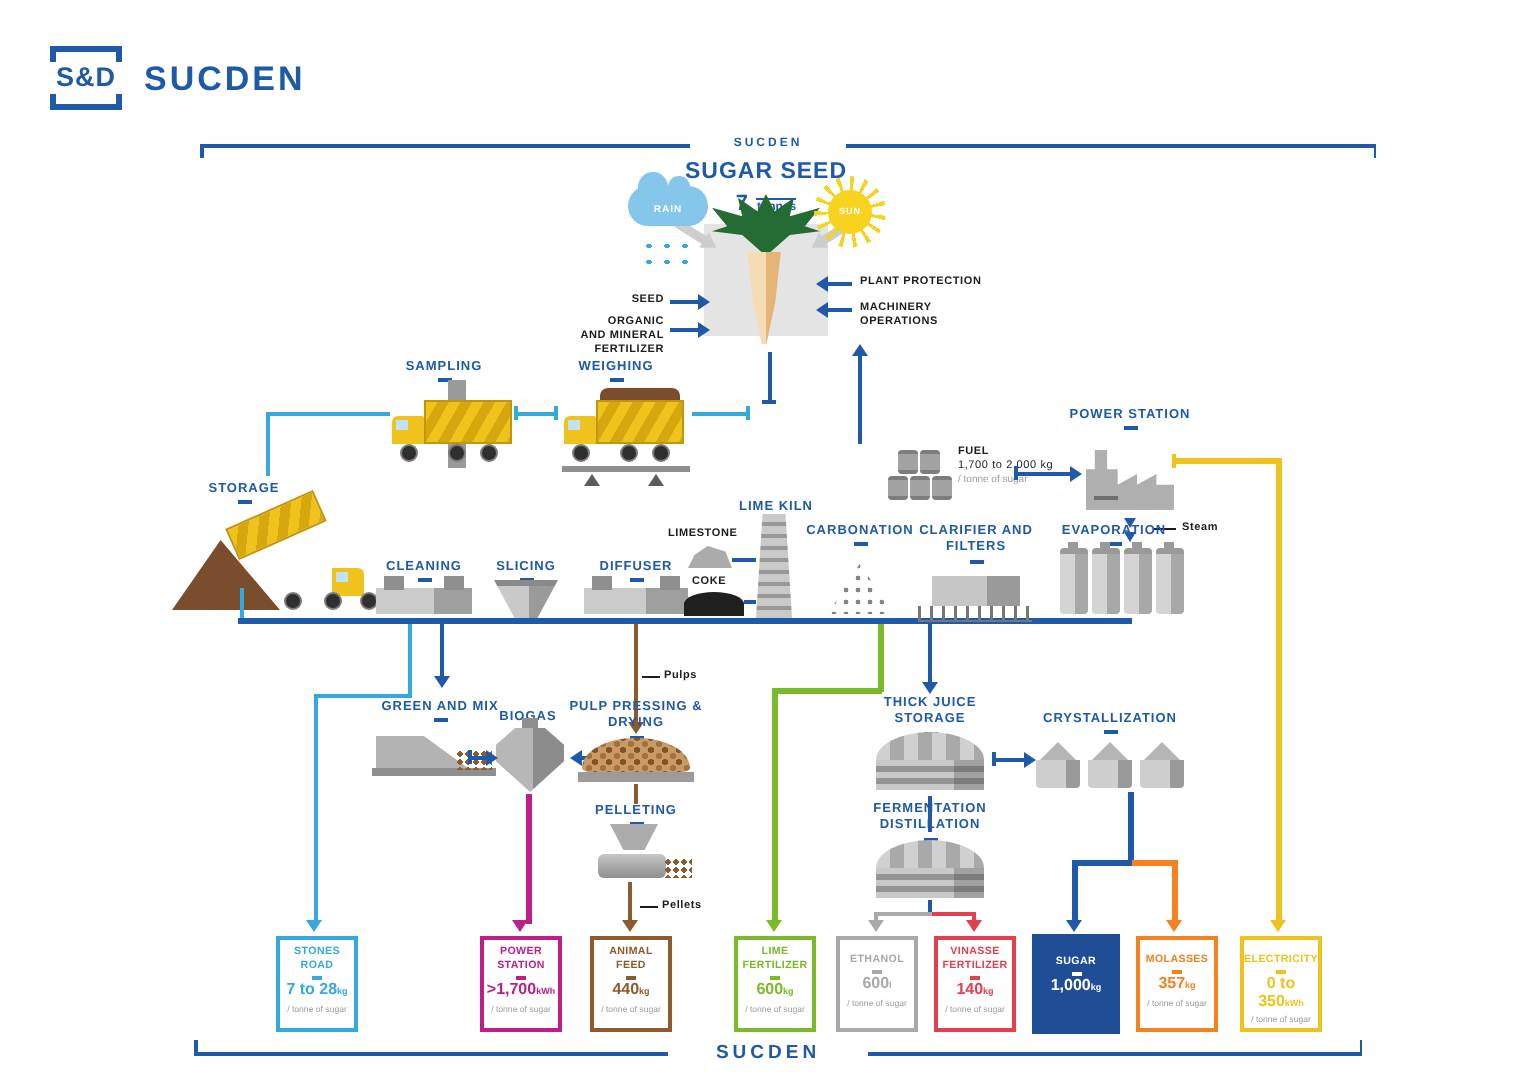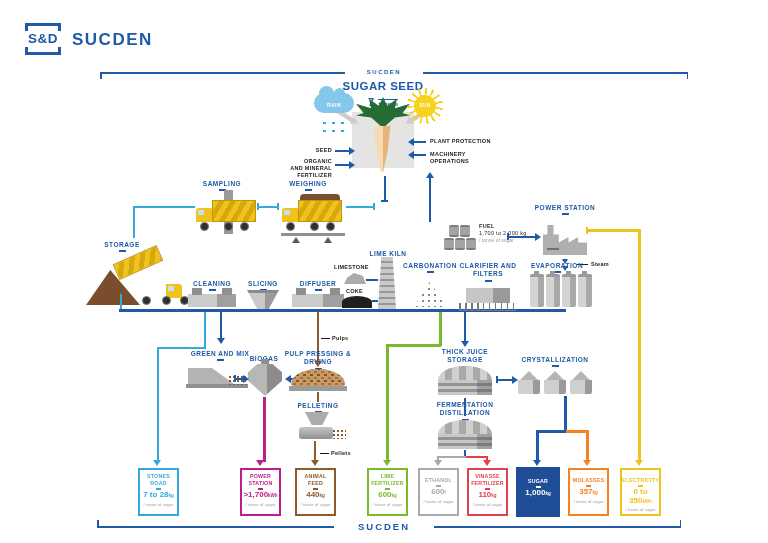--- a/index.html
+++ b/index.html
@@ -381,21 +381,21 @@
   </div>
   <div class="box" style="left: 418px; border-color: rgb(169, 169, 169); color: rgb(169, 169, 169);">
     <div class="box-label" style="margin-top:7px">ETHANOL</div>
     <div class="box-dash"></div>
     <div class="box-value"><span>600</span><span class="box-unit">l</span></div>
     <div class="box-per">/ tonne of sugar</div>
   </div>
   <div class="box" style="left: 467px; border-color: rgb(226, 64, 79); color: rgb(226, 64, 79);">
     <div class="box-label">VINASSE FERTILIZER</div>
     <div class="box-dash"></div>
-    <div class="box-value"><span>110</span><span class="box-unit">kg</span></div>
+    <div class="box-value"><span>140</span><span class="box-unit">kg</span></div>
     <div class="box-per">/ tonne of sugar</div>
   </div>
   <div class="box box-filled" style="left: 516px; top: 467px; width: 44px; height: 50px; color: rgb(255, 255, 255); border-color: rgb(31, 78, 151); background-color: rgb(31, 78, 151);">
     <div class="box-label" style="margin-top:9px">SUGAR</div>
     <div class="box-dash"></div>
     <div class="box-value"><span>1,000</span><span class="box-unit">kg</span></div>
     <div class="box-per"></div>
   </div>
   <div class="box" style="left: 568px; border-color: rgb(245, 130, 32); color: rgb(245, 130, 32);">
     <div class="box-label" style="margin-top:7px">MOLASSES</div>

